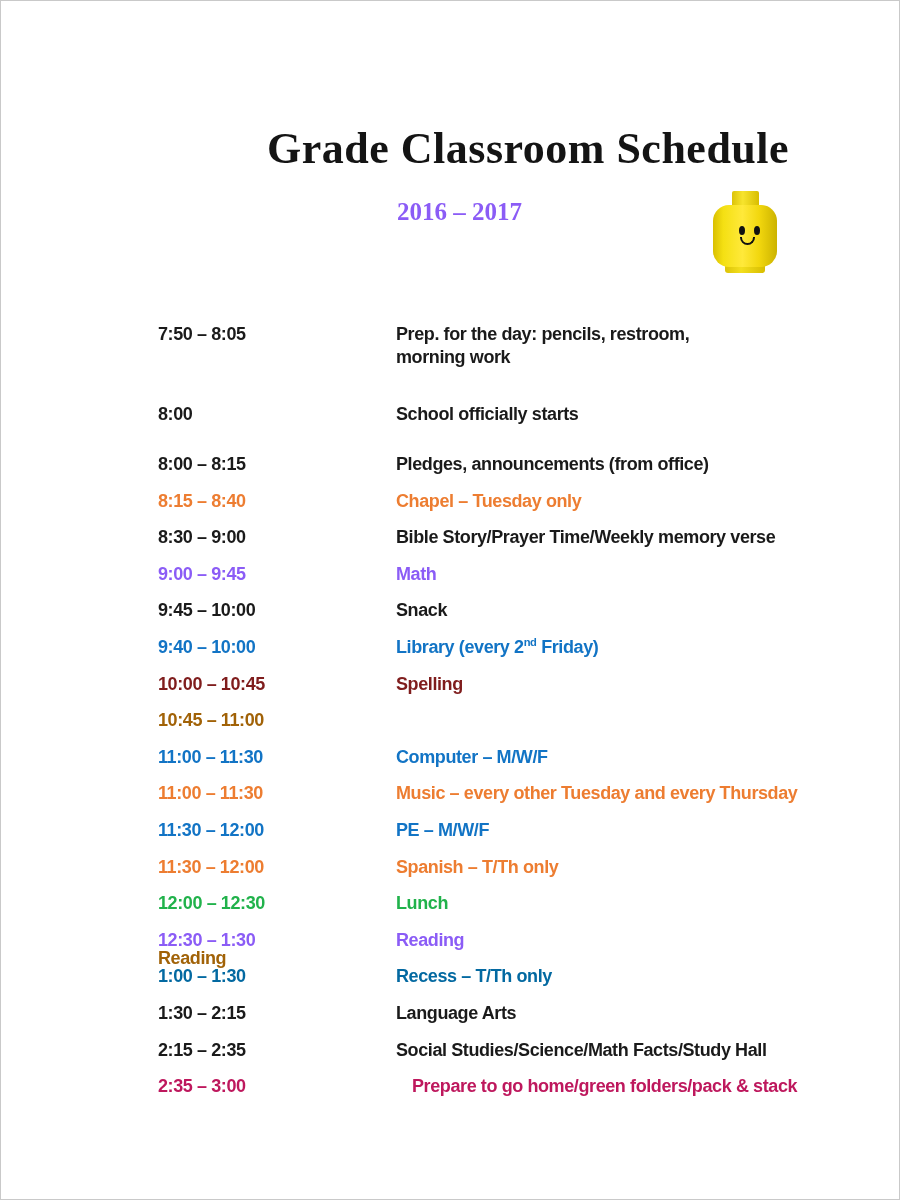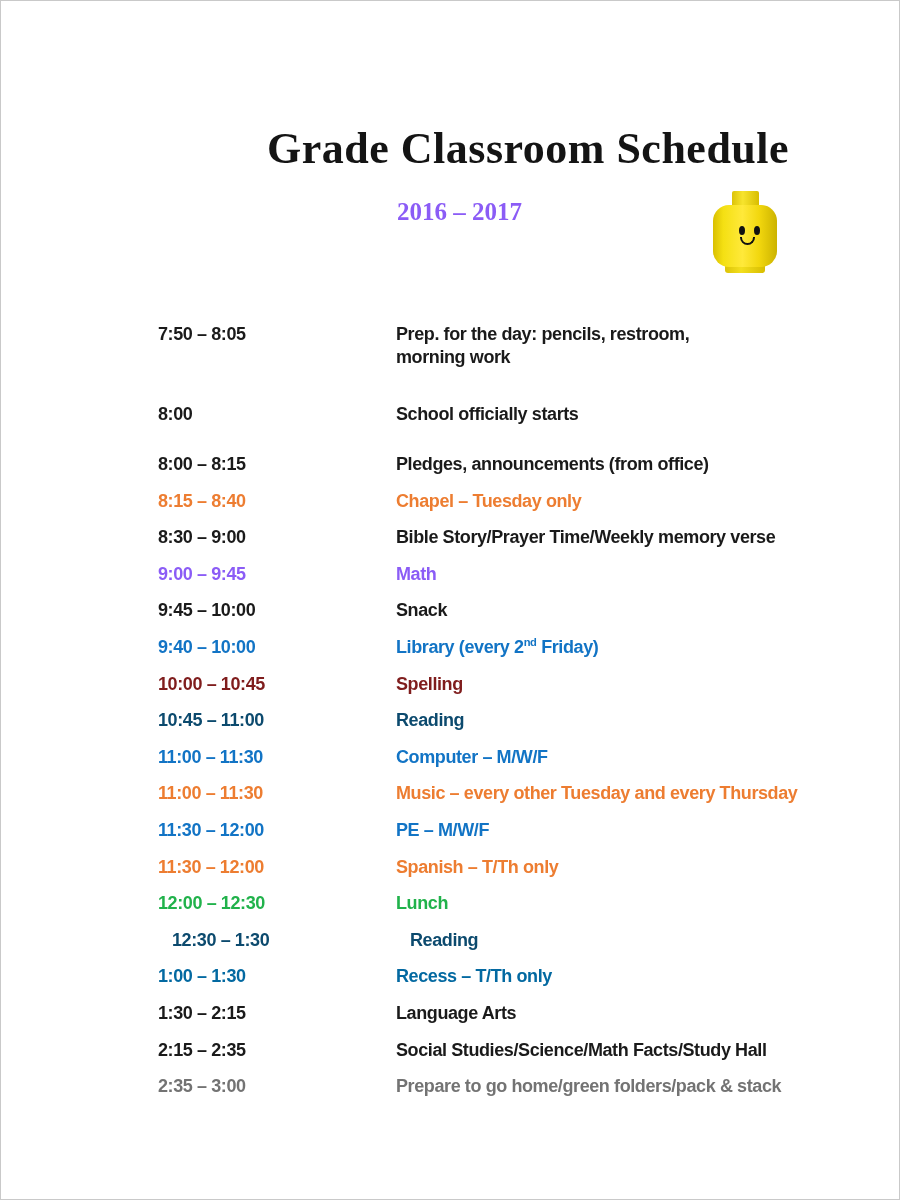--- a/index.html
+++ b/index.html
@@ -179,21 +179,21 @@
         <span class="desc">Snack</span>
       </div>
       <div class="row" style="color: rgb(18, 116, 197);">
         <span class="time">9:40 – 10:00</span>
         <span class="desc">Library (every 2<sup>nd</sup> Friday)</span>
       </div>
       <div class="row" style="color: #7f1d1d;">
         <span class="time">10:00 – 10:45</span>
         <span class="desc">Spelling</span>
       </div>
-      <div class="row" style="color: #0c4a6e;">
+      <div class="row" style="color: #a16207; flex-direction: column;">
         <span class="time">10:45 – 11:00</span>
         <span class="desc">Reading</span>
       </div>
       <div class="row" style="color: rgb(18, 116, 197);">
         <span class="time">11:00 – 11:30</span>
         <span class="desc">Computer – M/W/F</span>
       </div>
       <div class="row" style="color: rgb(237, 125, 49);">
         <span class="time">11:00 – 11:30</span>
         <span class="desc">Music – every other Tuesday and every Thursday</span>
@@ -203,35 +203,35 @@
         <span class="desc">PE – M/W/F</span>
       </div>
       <div class="row" style="color: rgb(237, 125, 49);">
         <span class="time">11:30 – 12:00</span>
         <span class="desc">Spanish – T/Th only</span>
       </div>
       <div class="row" style="color: rgb(33, 178, 75);">
         <span class="time">12:00 – 12:30</span>
         <span class="desc">Lunch</span>
       </div>
-      <div class="row" style="color: #0c4a6e; margin-left: 14px;">
+      <div class="row" style="color: #8b5cf6;">
         <span class="time">12:30 – 1:30</span>
         <span class="desc">Reading</span>
       </div>
       <div class="row" style="color: #0369a1;">
         <span class="time">1:00 – 1:30</span>
         <span class="desc">Recess – T/Th only</span>
       </div>
       <div class="row" style="color: rgb(26, 26, 26);">
         <span class="time">1:30 – 2:15</span>
         <span class="desc">Language Arts</span>
       </div>
       <div class="row" style="color: rgb(26, 26, 26);">
         <span class="time">2:15 – 2:35</span>
         <span class="desc">Social Studies/Science/Math Facts/Study Hall</span>
       </div>
-      <div class="row" style="color: #737373;">
+      <div class="row" style="color: #be185d; gap: 16px;">
         <span class="time">2:35 – 3:00</span>
         <span class="desc">Prepare to go home/green folders/pack &amp; stack</span>
       </div>
     </div>
 
 </div>
 
 </body></html>

